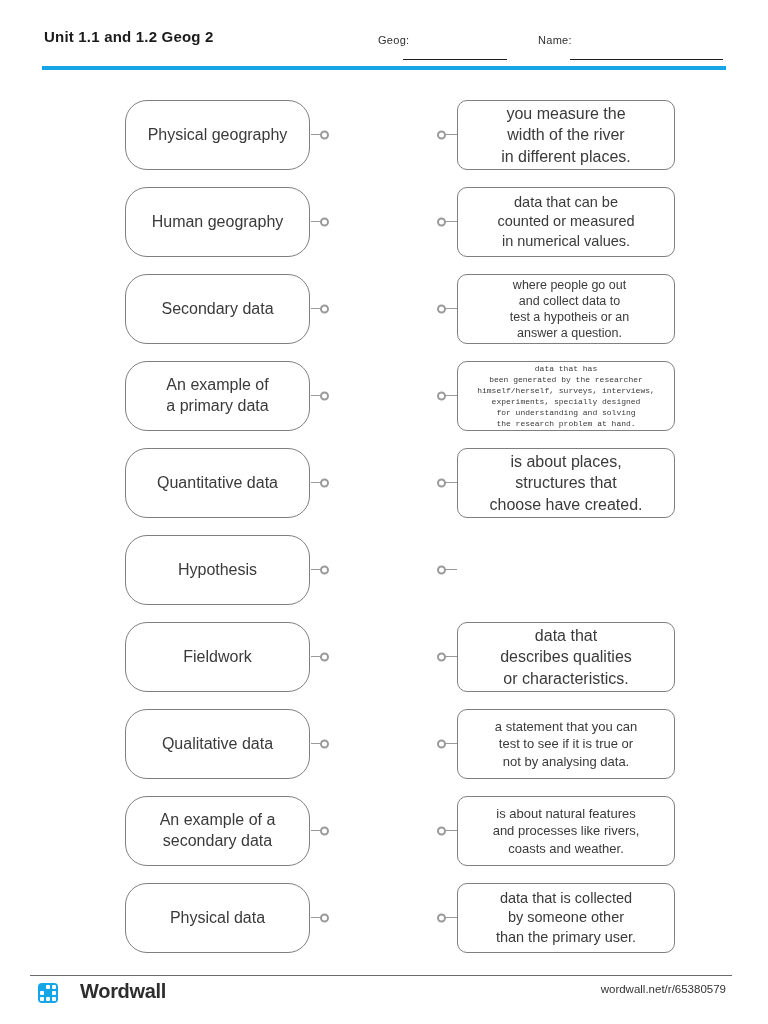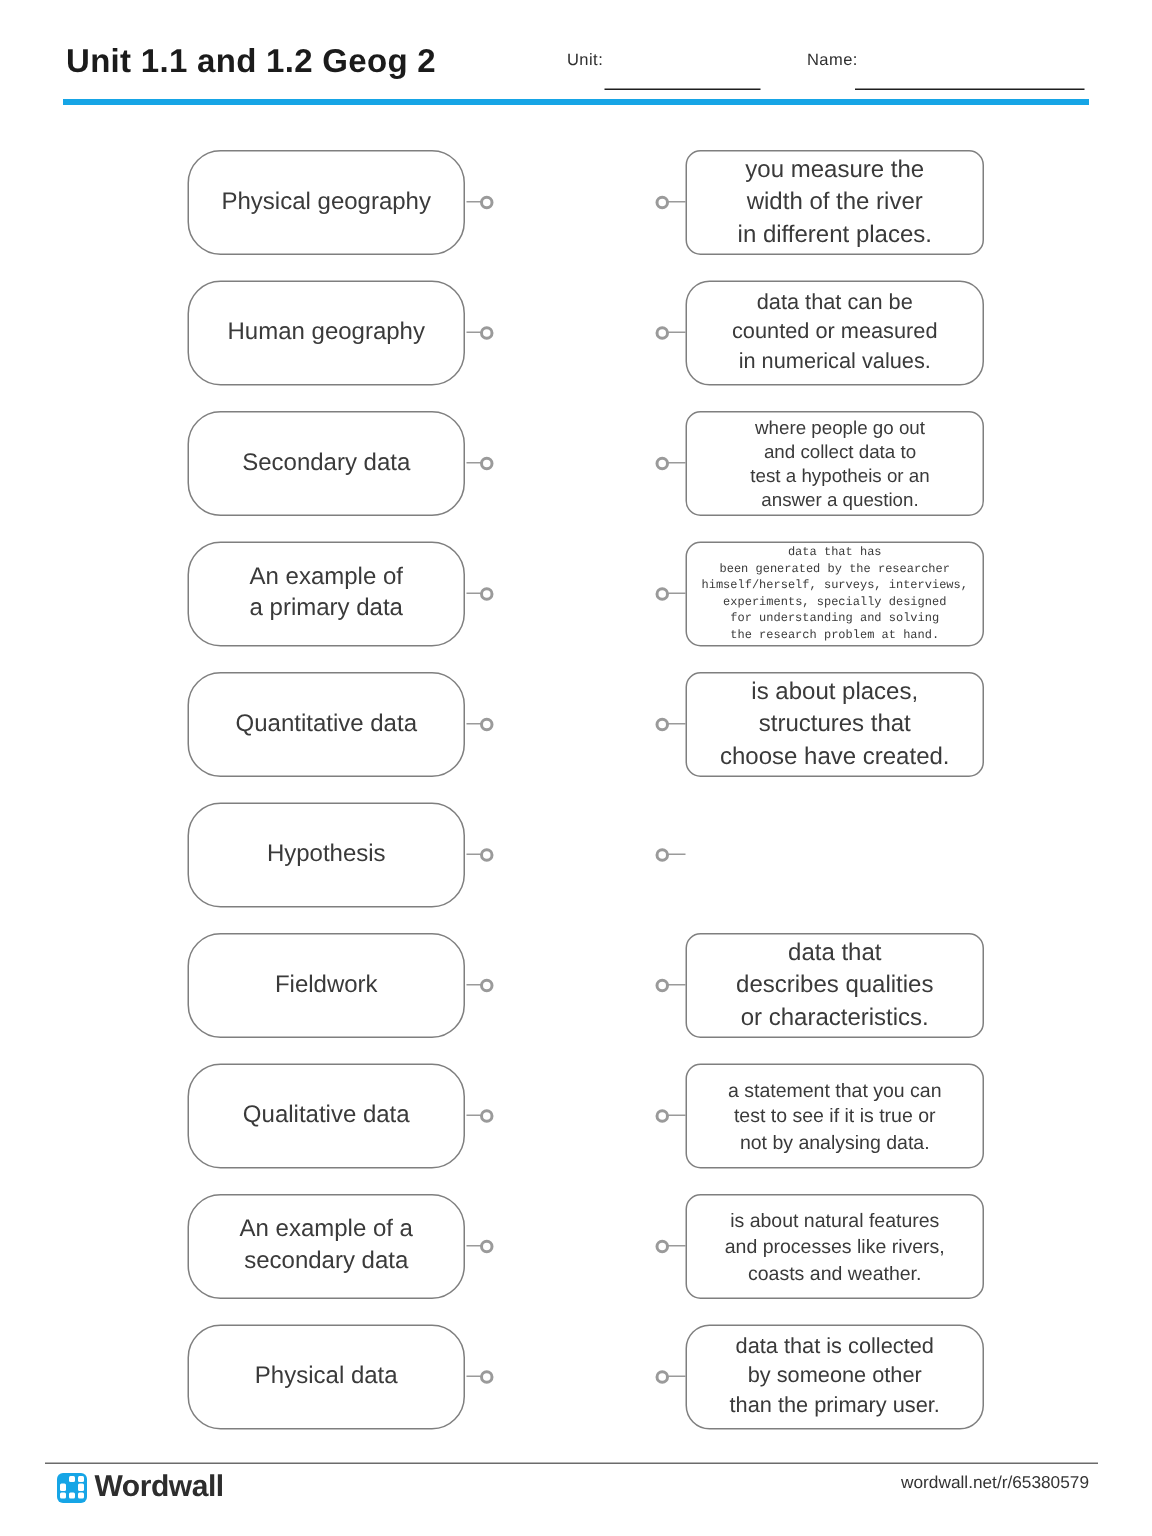--- a/index.html
+++ b/index.html
@@ -10,21 +10,21 @@
     background:#ffffff;
     font-family:"Liberation Sans", sans-serif;
     color:#3a3a3a;
     overflow:hidden;
     margin:0 auto;
   }
 
   
   .title {
     position:absolute; left:44px; top:28px;
-    font-size:22px; font-weight:700; color:#1b1b1b;
+    font-size:15px; font-weight:700; color:#1b1b1b;
     letter-spacing:0.2px;
   }
   .field-label {
     position:absolute; top:34px;
     font-size:11px; color:#2e2e2e; letter-spacing:0.3px;
   }
   .field-label.date { left:378px; }
   .field-label.name { left:538px; }
   .field-line {
     position:absolute; top:59px; height:0;
@@ -45,24 +45,24 @@
   .pair-row { position:relative; height:70px; }
   .card {
     position:absolute; top:0; height:70px;
     border:1.6px solid #7f7f7f; border-radius:10px;
     background:#fff;
     display:flex; align-items:center; justify-content:center;
     text-align:center; white-space:pre-line;
     padding:2px 4px;
   }
   .card.term { left:125px; width:185px; font-size:16px; line-height:1.3;border-radius:22px; }
-  .card.def  { left:457px; width:199px; }
+  .card.def  { left:457px; width:218px; }
 
   .sz-16  { font-size:16px;   line-height:1.32; }
-  .sz-145 { font-size:14.5px; line-height:1.32;border-radius:16px; }
+  .sz-145 { font-size:14.5px; line-height:1.32; }
   .sz-13  { font-size:13px;   line-height:1.32; }
   .sz-125 { font-size:12.5px; line-height:1.3;padding-left:11px;  }
   .sz-8   { font-size:8px;    line-height:1.38;font-family:Liberation Mono, monospace; }
 
   .conn-line {
     position:absolute; top:50%; height:0; margin-top:-1px;
     border-top:1.6px solid #9a9a9a;
   }
   .conn-line.l { left:311px; width:11px; }
   .conn-line.r { left:445px; width:12px; }
@@ -74,21 +74,21 @@
   .conn-dot.l { left:320px; }
   .conn-dot.r { left:437px; }
 
   
   .footer-rule {
     position:absolute; left:30px; top:975px;
     width:702px; height:0; border-top:1.6px solid #6b6b6b;
   }
   .brand {
     position:absolute; left:38px; top:980px;
-    display:flex; align-items:center; gap:5px;
+    display:flex; align-items:flex-end; gap:22px;
   }
   .brand-icon {
     width:20px; height:20px; border-radius:4px;
     display:grid; grid-template-columns:repeat(3,1fr);
     grid-template-rows:repeat(3,1fr); gap:1.6px; padding:2.4px;
   }
   .brand-icon span { background:#fff; border-radius:1px; }
   .brand-icon span.blank { background:transparent; }
   .brand-name {
     font-size:20px; font-weight:700; color:#2d2d2d; letter-spacing:-0.3px;
@@ -97,21 +97,21 @@
     position:absolute; right:42px; top:983px;
     font-size:11.5px; color:#333333;
   }
 </style>
 </head>
 <body>
 
 <div class="page">
 
   <div class="title">Unit 1.1 and 1.2 Geog 2</div>
-  <div class="field-label date">Unit:</div>
+  <div class="field-label date">Geog:</div>
   <div class="field-line date"></div>
   <div class="field-label name">Name:</div>
   <div class="field-line name"></div>
   <div class="accent-rule" style="background: rgb(22, 165, 230);"></div>
 
   <div class="board">
 
     <div class="pair-row">
       <div class="card term">Physical geography</div>
       <div class="conn-line l"></div>

